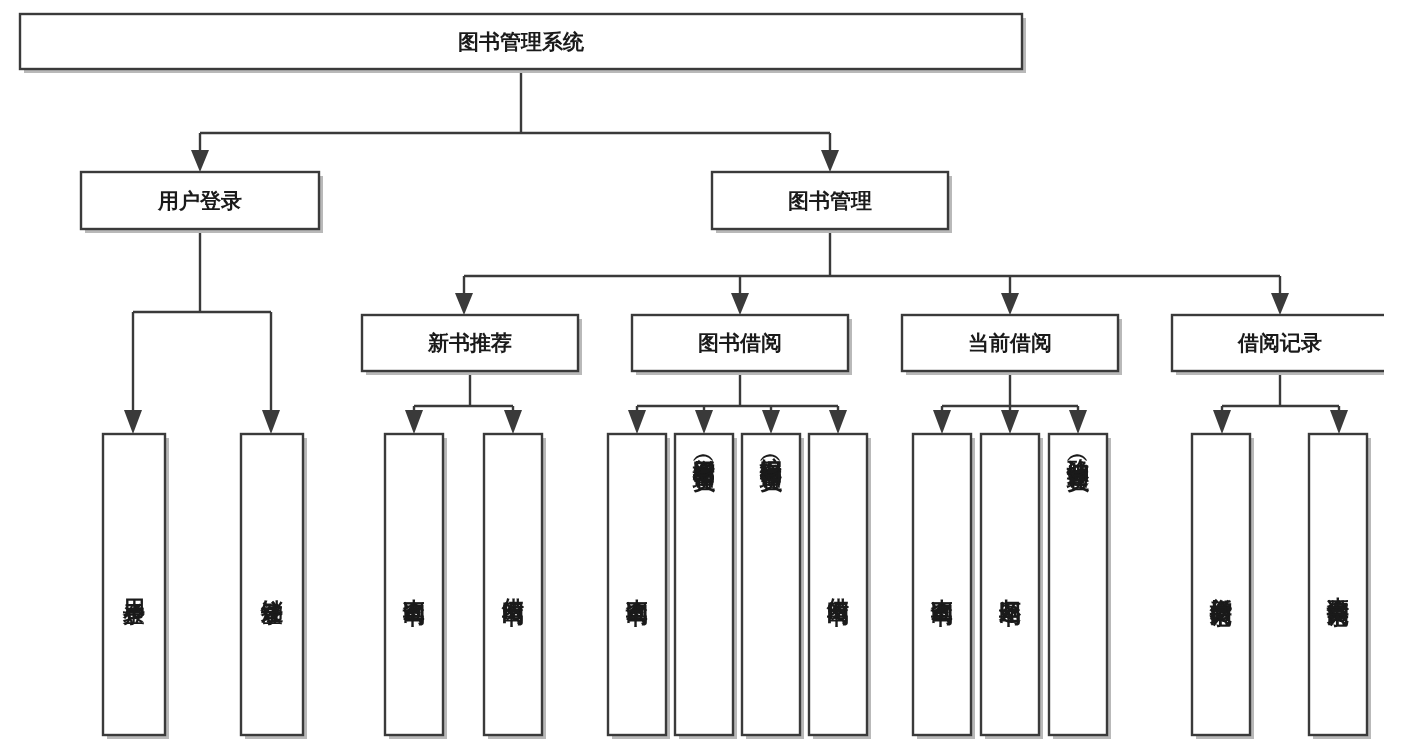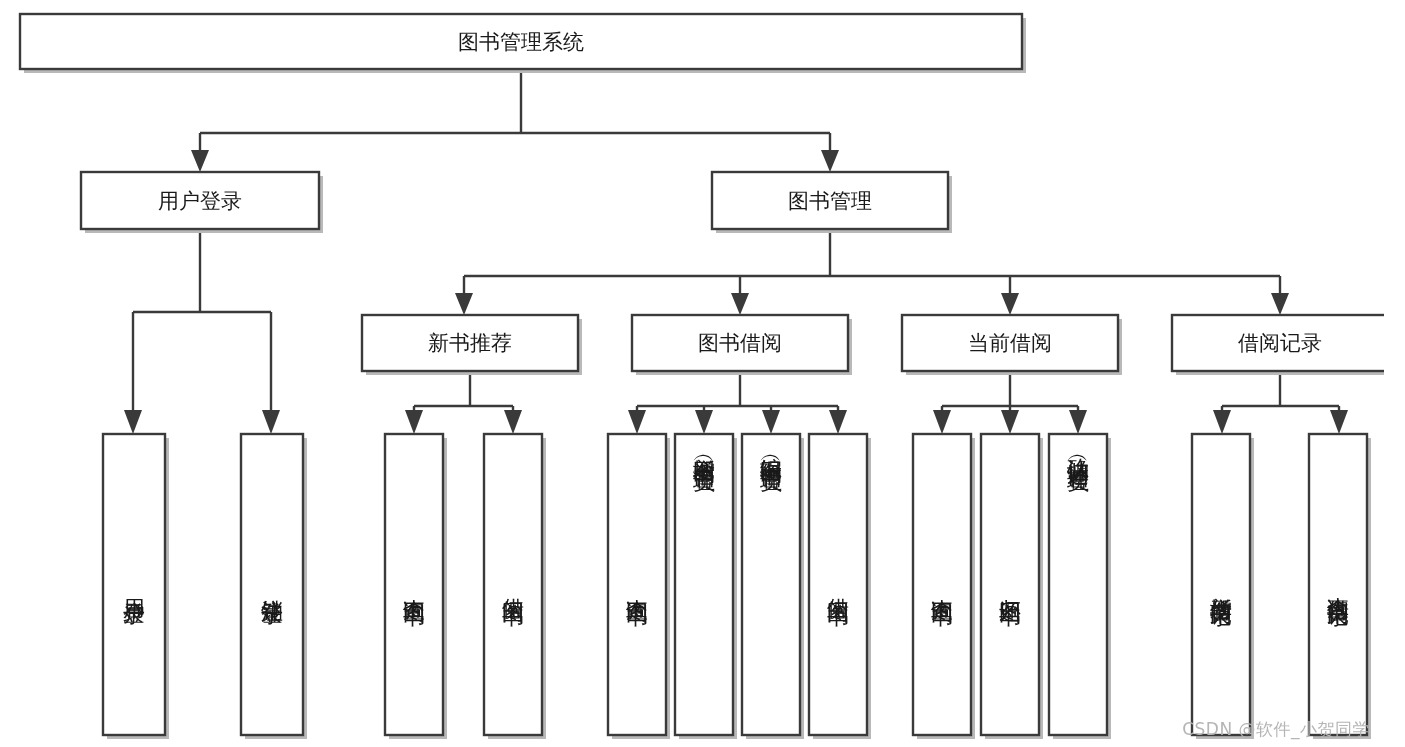--- a/index.html
+++ b/index.html
@@ -10,20 +10,21 @@
   }
   body {
     font-family: "DejaVu Sans", "Liberation Sans", sans-serif;
   }
   #diagram-root {
     position: relative;
     width: 1384px;
     height: 747px;
     background: #ffffff;
     overflow: hidden;
+    font-weight: bold;
   }
   svg.canvas {
     position: absolute;
     left: 0;
     top: 0;
     width: 1405px;
     height: 747px;
     display: block;
   }
   .node-box {
@@ -274,15 +275,14 @@
     <span class="vlabel-text">确认归还（管理员）</span>
   </div>
 
   <div class="vlabel-wrap centered" style="left:1192px; top:434px; width:58px; height:301px;">
     <span class="vlabel-text">新增借阅记录</span>
   </div>
   <div class="vlabel-wrap centered" style="left:1309px; top:434px; width:58px; height:301px;">
     <span class="vlabel-text">查询借阅记录</span>
   </div>
 
-  <div class="watermark">CSDN @软件_小贺同学</div>
 
 </div>
 
 </body></html>

